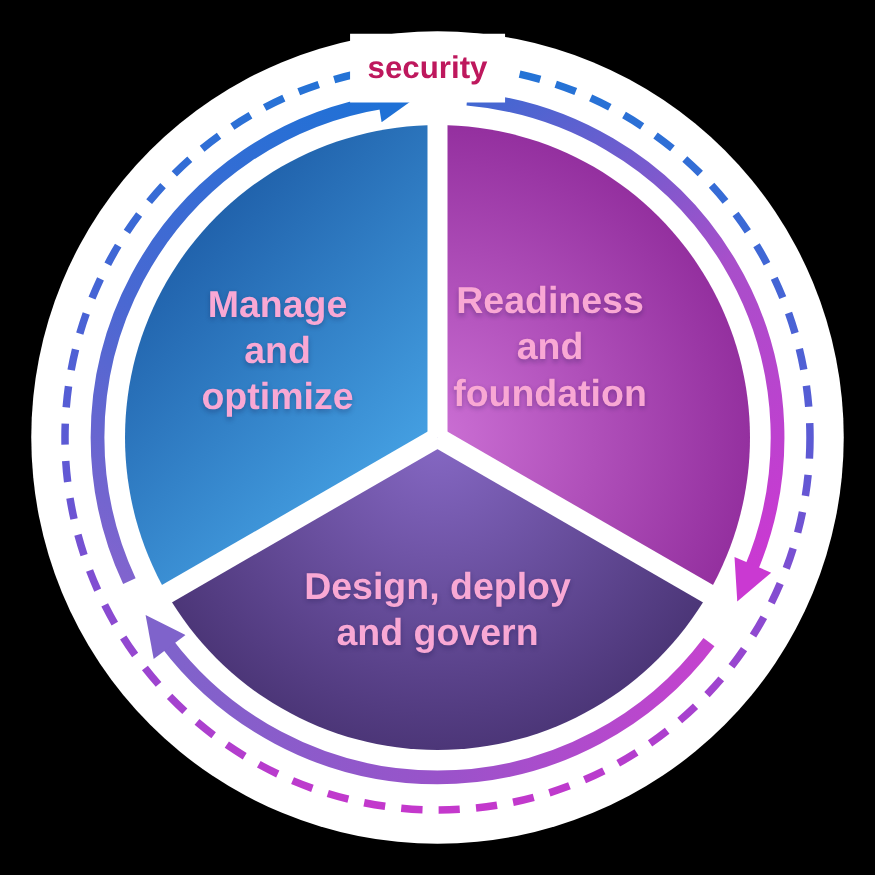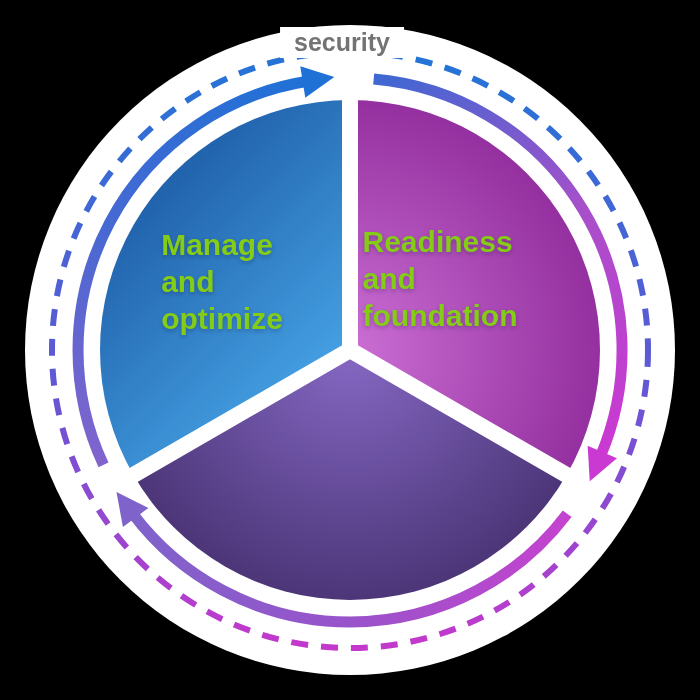--- a/index.html
+++ b/index.html
@@ -16,40 +16,40 @@
     font-family: "Liberation Sans", sans-serif;
   }
   .stage svg {
     position: absolute;
     left: 0;
     top: 0;
   }
   .seg-label {
     position: absolute;
     transform: translate(-50%, -50%);
-    color: #84cc16;
+    color: #f9a8d4;
     font-size: 30px;
     font-weight: bold;
     line-height: 37px;
-    text-align: left;
+    text-align: center;
     white-space: pre-line;
     text-shadow: 0 2px 4px rgba(15, 15, 60, 0.28);
     pointer-events: none;
   }
   .security-label {
     position: absolute;
     left: 342px;
     top: 27px;
     transform: translateX(-50%);
     background: #ffffff;
-    color: #737373;
+    color: #be185d;
     font-size: 25px;
     font-weight: bold;
     line-height: 31px;
-    padding: 0 14px;
+    padding: 12px 14px;
     white-space: nowrap;
   }
 </style>
 </head>
 <body>
 
 <div class="stage">
 
   <svg width="700" height="700" viewBox="0 0 700 700">
     <defs>
@@ -124,16 +124,18 @@
   </svg>
 
   <div class="seg-label" style="left:222px; top:281px;">Manage
 and
 optimize</div>
 
   <div class="seg-label" style="left:440px; top:278px;">Readiness
 and
 foundation</div>
 
+  <div class="seg-label" style="left:350px; top:488px;">Design, deploy
+and govern</div>
 
   <div class="security-label">security</div>
 
 </div>
 
 </body></html>

